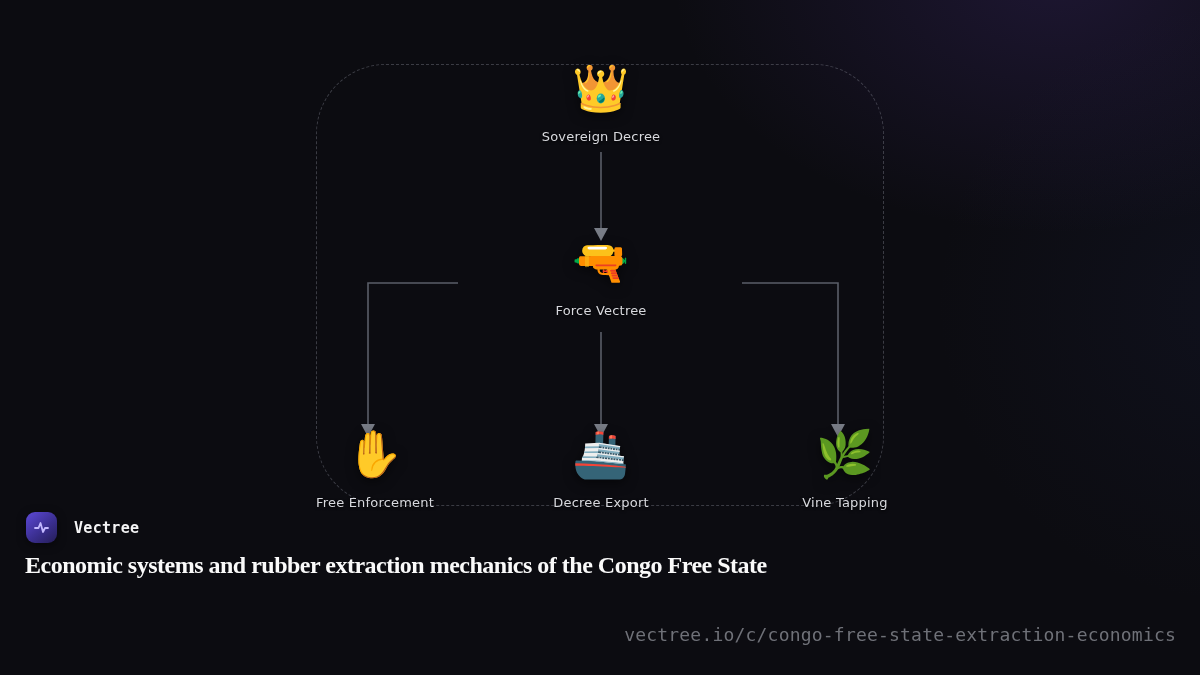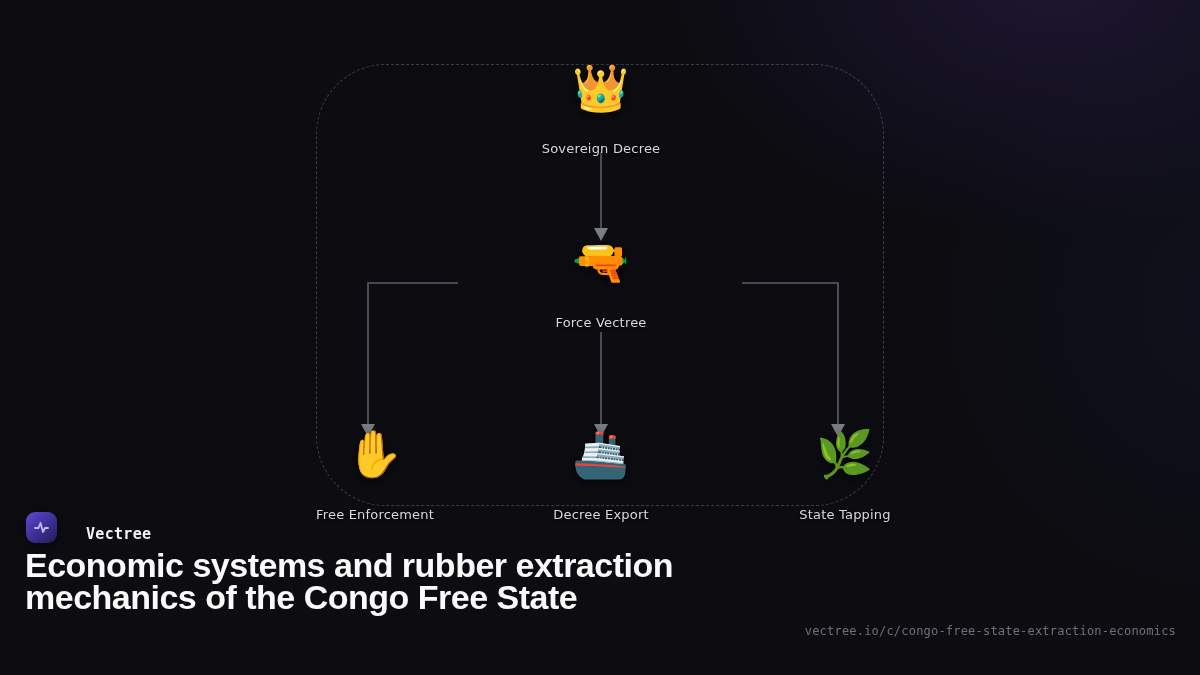--- a/index.html
+++ b/index.html
@@ -41,35 +41,35 @@
     align-items: center;
     width: 220px;
   }
   .node .emoji {
     font-size: 46px;
     line-height: 60px;
     height: 60px;
     filter: drop-shadow(0 3px 6px rgba(0,0,0,0.55));
   }
   .node .label {
-    margin-top: 23px;
+    margin-top: 11px;
     font-size: 13px;
     color: #d8d9de;
     letter-spacing: 0.2px;
     text-shadow: 0 1px 3px rgba(0,0,0,0.9);
     white-space: nowrap;
   }
 
   
   .brand {
     position: absolute;
     left: 26px; top: 512px;
     display: flex;
-    align-items: flex-end;
-    gap: 29px;
+    align-items: center;
+    gap: 17px;
   }
   .brand-logo {
     width: 31px; height: 31px;
     border-radius: 9px;
     background: linear-gradient(140deg, #5d49d6 0%, #3b2f91 55%, #241d56 100%);
     display: flex;
     align-items: center;
     justify-content: center;
     box-shadow: 0 2px 8px rgba(0,0,0,0.5);
   }
@@ -77,32 +77,32 @@
     font-family: "DejaVu Sans Mono", "Liberation Mono", monospace;
     font-weight: 700;
     font-size: 15px;
     color: #f4f4f5;
     letter-spacing: 0.3px;
   }
   .headline {
     position: absolute;
     left: 25px; top: 549px;
     width: 762px;
-    font-family: Liberation Sans, sans-serif;
+    font-family: Liberation Serif, serif;
     font-weight: 700;
-    font-size: 34px;
+    font-size: 24px;
     line-height: 32px;
     letter-spacing: -0.5px;
     color: #fafafa;
   }
   .page-url {
     position: absolute;
     right: 24px; top: 624px;
     font-family: "DejaVu Sans Mono", "Liberation Mono", monospace;
-    font-size: 12px;
+    font-size: 18px;
     color: #6f7178;
     letter-spacing: 0.2px;
   }
 </style>
 </head>
 <body>
 
 <div class="stage">
 
   <div class="diagram-frame"></div>
@@ -137,21 +137,21 @@
     <span class="label">Free Enforcement</span>
   </div>
 
   <div class="node" style="left:601px; top:424px;">
     <span class="emoji">🚢</span>
     <span class="label">Decree Export</span>
   </div>
 
   <div class="node" style="left:845px; top:424px;">
     <span class="emoji">🌿</span>
-    <span class="label">State Tapping</span>
+    <span class="label">Vine Tapping</span>
   </div>
 
   <div class="brand">
     <div class="brand-logo">
       <svg width="17" height="17" viewBox="0 0 17 17">
         <polyline points="2,9 5.5,9 7.5,4 10,13 12,9 15,9" fill="none" stroke="#c3b8ff" stroke-width="1.8" stroke-linecap="round" stroke-linejoin="round"></polyline>
       </svg>
     </div>
     <span class="brand-name">Vectree</span>
   </div>

